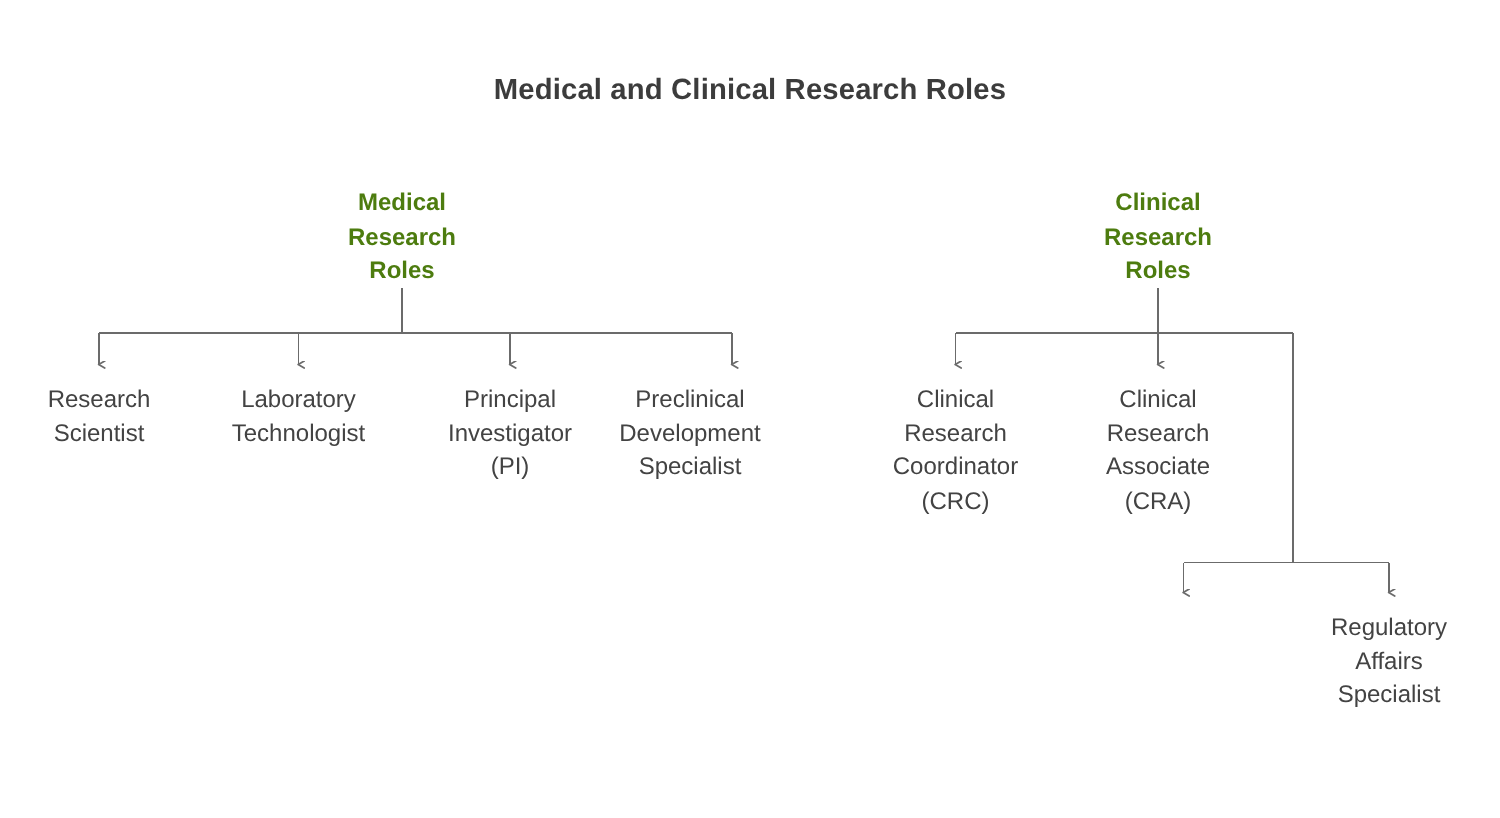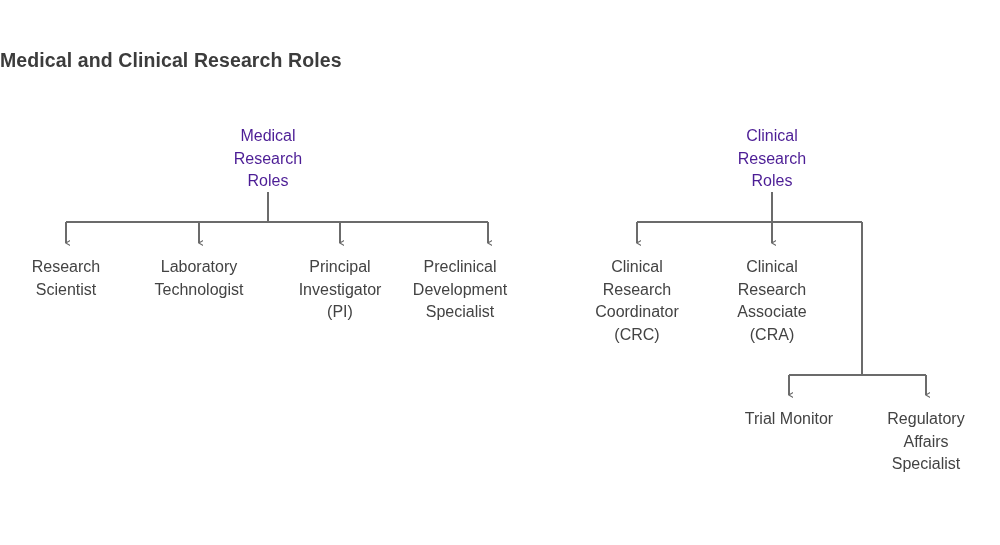--- a/index.html
+++ b/index.html
@@ -18,21 +18,21 @@
     position: relative;
     width: 1000px;
     height: 545px;
     background: #ffffff;
   }
   #chart-title {
     position: absolute;
     left: 0;
     top: 48px;
     width: 1000px;
-    text-align: left;
+    text-align: center;
     font-size: 19.5px;
     font-weight: bold;
     color: #3c3c3c;
     letter-spacing: 0.1px;
     line-height: 24px;
   }
   #edges-layer {
     position: absolute;
     left: 0;
     top: 0;
@@ -42,21 +42,21 @@
   .node-label {
     position: absolute;
     font-size: 16px;
     line-height: 22.6px;
     color: #434343;
     text-align: center;
     white-space: pre-line;
     transform: translateX(-50%);
     width: 200px;
   }
-  .node-label.root { color: #4c1d95; }
+  .node-label.root { color: #4d7c0f; font-weight: bold; }
 </style>
 </head>
 <body>
 
 <div id="diagram-root">
 
   <div id="chart-title">Medical and Clinical Research Roles</div>
 
   <svg id="edges-layer" viewBox="0 0 1000 545" width="1000" height="545" xmlns="http://www.w3.org/2000/svg">
     <defs>
@@ -110,19 +110,18 @@
   <div class="node-label" style="left:637px; top:256px;">Clinical
 Research
 Coordinator
 (CRC)</div>
 
   <div class="node-label" style="left:772px; top:256px;">Clinical
 Research
 Associate
 (CRA)</div>
 
-  <div class="node-label" style="left:789px; top:408px;">Trial Monitor</div>
 
   <div class="node-label" style="left:926px; top:408px;">Regulatory
 Affairs
 Specialist</div>
 
 </div>
 
 </body></html>

